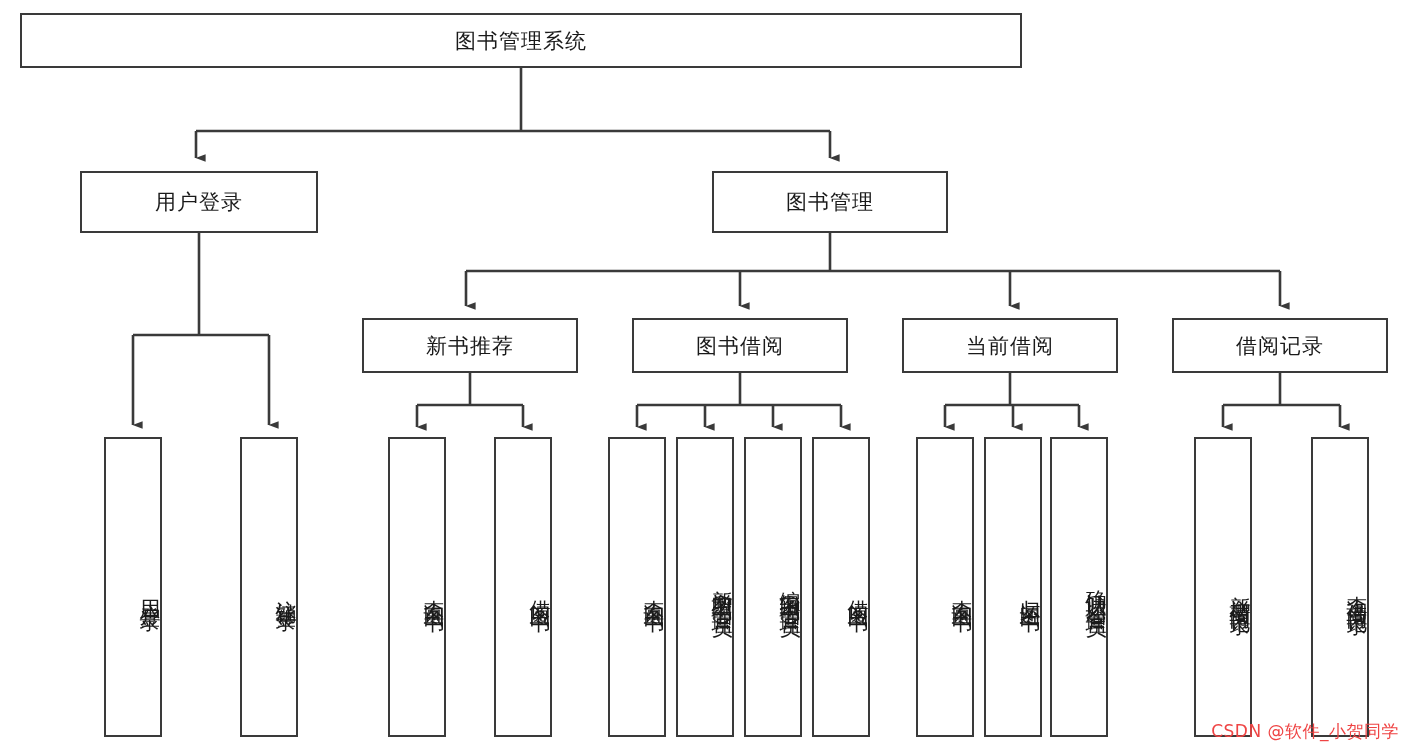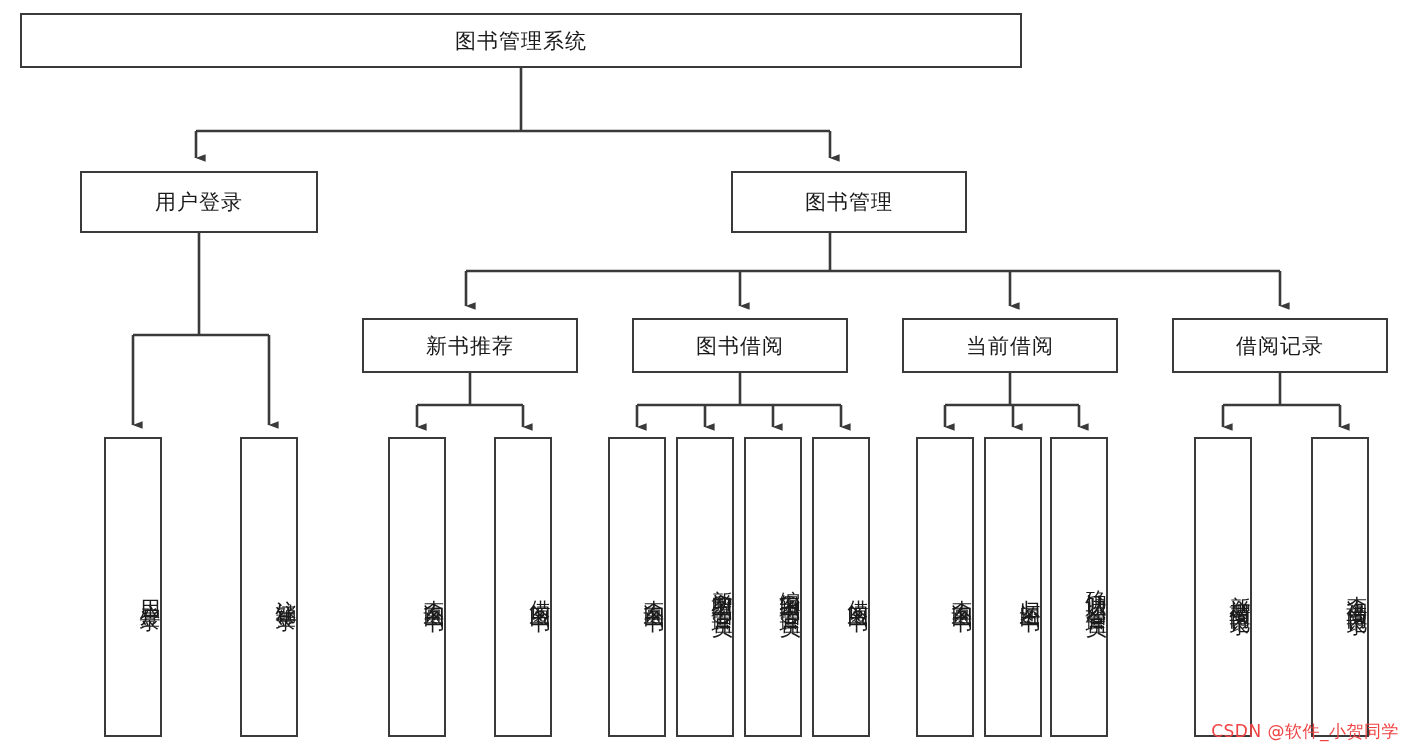--- a/index.html
+++ b/index.html
@@ -120,21 +120,21 @@
   </svg>
 
   <div class="node horiz" style="left:20px; top:13px; width:1002px; height:55px;">
     <span>图书管理系统</span>
   </div>
 
   <div class="node horiz" style="left:80px; top:171px; width:238px; height:62px;">
     <span>用户登录</span>
   </div>
 
-  <div class="node horiz" style="left:731px; top:171px; width:236px; height:62px;">
+  <div class="node horiz" style="left:712px; top:171px; width:236px; height:62px;">
     <span>图书管理</span>
   </div>
 
   <div class="node horiz" style="left:632px; top:318px; width:216px; height:55px;">
     <span>图书借阅</span>
   </div>
 
   <div class="node horiz" style="left:362px; top:318px; width:216px; height:55px;">
     <span>新书推荐</span>
   </div>

